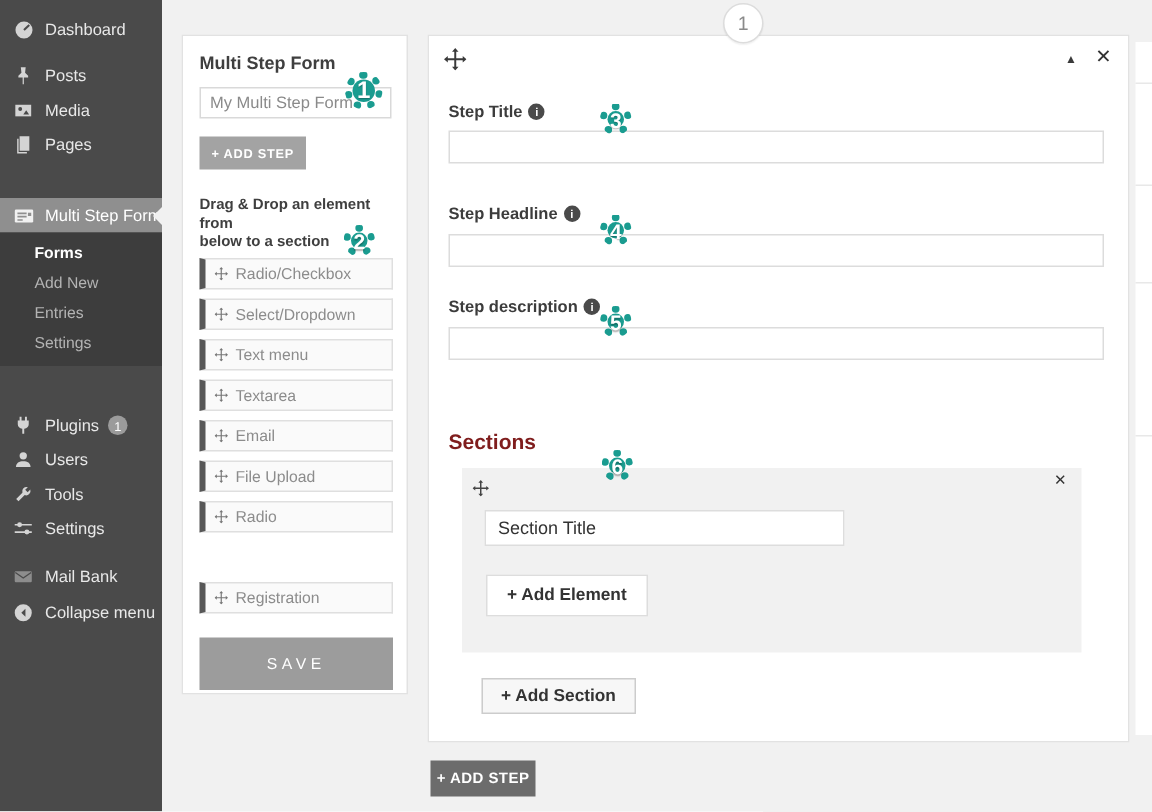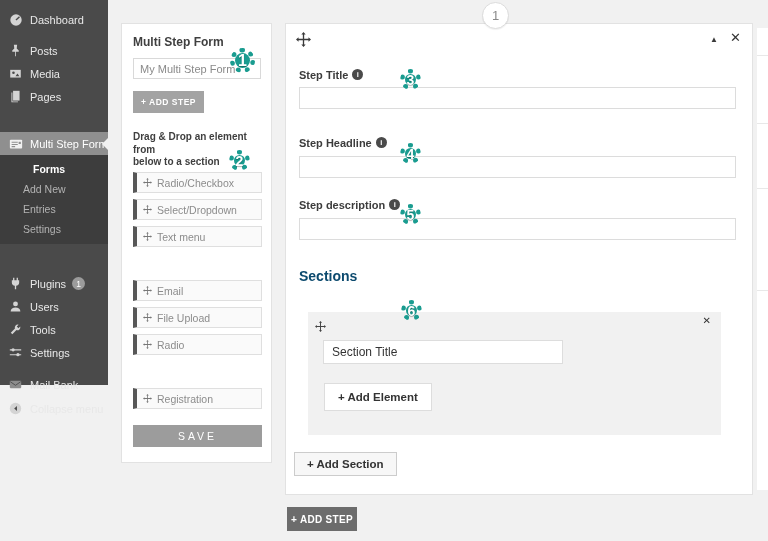--- a/index.html
+++ b/index.html
@@ -1,74 +1,74 @@
 <!DOCTYPE html>
 <html><head>
 <meta charset="utf-8">
 <style>
   * { margin:0; padding:0; box-sizing:border-box; }
   html,body { width:768px; height:541px; }
   body { font-family:"Liberation Sans","DejaVu Sans",sans-serif; background:#f1f1f1; }
   .app { position:relative; width:768px; height:541px; overflow:hidden; background:#f1f1f1; }
 
   
-  .sidebar { position:absolute; left:0; top:0; width:108px; height:385px; background:#4a4a4a; }
+  .sidebar { position:absolute; left:0; top:0; width:108px; height:541px; background:#4a4a4a; }
   .menu-item { position:absolute; left:0; width:108px; height:23px; display:flex; align-items:center;
                padding-left:8px; color:#e8e8e8; font-size:11px; cursor:pointer; }
   .menu-item .mi { width:15px; height:15px; margin-right:7px; display:inline-flex; align-items:center; justify-content:center; flex:0 0 15px; }
   .menu-item.active { background:#8f8f8f; color:#fff; }
   .menu-item.active::after { content:""; position:absolute; right:0; top:50%; margin-top:-6px;
                border:6px solid transparent; border-right-color:#f1f1f1; }
   .submenu-block { position:absolute; left:0; top:155px; width:108px; height:89px; background:#3d3d3d; }
   .submenu-item { position:absolute; left:0; width:108px; height:20px; line-height:20px; padding-left:23px;
                color:#b3b3b3; font-size:10.5px; cursor:pointer; }
-  .submenu-item.current { color:#fff; font-weight:bold;margin-left:10px; }
+  .submenu-item.current { color:#fff; font-weight:bold; }
   .count-badge { display:inline-flex; align-items:center; justify-content:center; margin-left:6px;
                width:13px; height:13px; border-radius:50%; background:#9b9b9b; color:#fff; font-size:8.5px; }
 
   
   .builder-card { position:absolute; left:121px; top:23px; width:151px; height:440px;
                background:#fff; border:1px solid #e2e2e2; }
   .card-title { position:absolute; left:11px; top:11px; font-size:12px; font-weight:bold; color:#3f3f3f; }
   .form-name-input { position:absolute; left:11px; top:34px; width:128px; height:21px; border:1px solid #d9d9d9;
                background:#fff; color:#8a8a8a; font-size:11px; padding:0 6px; font-family:inherit; }
   .btn-addstep-gray { position:absolute; left:11px; top:67px; width:71px; height:22px; background:#a3a3a3;
                border:none; color:#fff; font-size:8.5px; font-weight:bold; letter-spacing:.5px; cursor:pointer; font-family:inherit; }
   .drag-hint { position:absolute; left:11px; top:107px; width:136px; font-size:10px; font-weight:bold;
                color:#3f3f3f; line-height:12.5px; }
   .drag-item { position:absolute; left:11px; width:129px; height:21px; background:#fafafa; border:1px solid #dfdfdf;
                border-left:4px solid #575757; display:flex; align-items:center; padding-left:6px; gap:5px;
                color:#8c8c8c; font-size:10.5px; cursor:move; }
-  .btn-save { position:absolute; left:11px; top:401px; width:129px; height:22px; background:#9c9c9c; border:none;
+  .btn-save { position:absolute; left:11px; top:401px; width:129px; height:35px; background:#9c9c9c; border:none;
                color:#fff; font-size:10.5px; letter-spacing:3px; cursor:pointer; font-family:inherit; }
 
   
   .step-panel { position:absolute; left:285px; top:23px; width:468px; height:472px;
                background:#fff; border:1px solid #e2e2e2; }
   .panel-move { position:absolute; left:10px; top:8px; cursor:move; }
   .panel-collapse { position:absolute; right:34px; top:12px; font-size:8px; color:#3a3a3a; cursor:pointer; line-height:1; }
   .panel-close { position:absolute; right:11px; top:7px; font-size:13px; font-weight:bold; color:#333; cursor:pointer; line-height:1; }
   .step-circle { position:absolute; left:482px; top:2px; width:27px; height:27px; border-radius:50%;
                background:#fff; border:1px solid #dcdcdc; display:flex; align-items:center; justify-content:center;
                color:#8a8a8a; font-size:13px; z-index:5; box-shadow:0 1px 1px rgba(0,0,0,.06); cursor:pointer; }
   .field-label { position:absolute; left:13px; font-size:11px; font-weight:bold; color:#3c3c3c; }
   .info-dot { display:inline-flex; align-items:center; justify-content:center; width:11px; height:11px;
                border-radius:50%; background:#4a4a4a; color:#fff; font-size:7.5px; font-weight:bold;
                vertical-align:top; margin-left:4px; font-style:normal; }
   .field-input { position:absolute; left:13px; width:437px; height:22px; border:1px solid #dcdcdc; background:#fff;
                font-size:12px; color:#444; padding:0 6px; font-family:inherit; }
-  .sections-heading { position:absolute; left:13px; top:244px; font-size:14px; font-weight:bold; color:#0c4a6e; }
+  .sections-heading { position:absolute; left:13px; top:262px; font-size:14px; font-weight:bold; color:#7f1d1d; }
   .section-box { position:absolute; left:22px; top:288px; width:413px; height:123px; background:#f1f1f1; }
   .section-move { position:absolute; left:7px; top:6px; cursor:move; }
   .section-close { position:absolute; right:10px; top:3px; font-size:10px; font-weight:bold; color:#333; cursor:pointer; }
   .section-title-input { position:absolute; left:15px; top:28px; width:240px; height:24px; border:1px solid #ddd;
                background:#fff; font-size:12px; color:#333; padding:0 8px; font-family:inherit; }
   .btn-add-element { position:absolute; left:16px; top:71px; height:28px; padding:0 13px; background:#fff;
                border:1px solid #ddd; font-size:11.5px; font-weight:bold; color:#333; cursor:pointer; font-family:inherit; }
-  .btn-add-section { position:absolute; left:8px; top:428px; height:24px; padding:0 12px; background:#f7f7f7;
+  .btn-add-section { position:absolute; left:35px; top:428px; height:24px; padding:0 12px; background:#f7f7f7;
                border:1px solid #ccc; font-size:11.5px; font-weight:bold; color:#333; cursor:pointer; font-family:inherit; }
 
   .btn-addstep-dark { position:absolute; left:287px; top:507px; width:70px; height:24px; background:#6c6c6c;
                border:none; color:#fff; font-size:10px; font-weight:bold; letter-spacing:.3px; cursor:pointer; font-family:inherit; }
 
   
   .right-sliver { position:absolute; left:757px; top:28px; width:11px; height:462px; background:#fff; }
   .right-sliver .sl { position:absolute; left:0; width:11px; height:1px; background:#e8e8e8; }
 
   
@@ -226,20 +226,26 @@
           <path d="M8 0l2.3 2.7H8.7v4.6h4.6V5.7L16 8l-2.7 2.3V8.7H8.7v4.6h1.6L8 16l-2.3-2.7h1.6V8.7H2.7v1.6L0 8l2.7-2.3v1.6h4.6V2.7H5.7z"></path>
         </svg>
       <span>Select/Dropdown</span>
     </div>
     <div class="drag-item" style="top:202px">
       <svg width="9" height="9" viewBox="0 0 16 16" fill="#777">
           <path d="M8 0l2.3 2.7H8.7v4.6h4.6V5.7L16 8l-2.7 2.3V8.7H8.7v4.6h1.6L8 16l-2.3-2.7h1.6V8.7H2.7v1.6L0 8l2.7-2.3v1.6h4.6V2.7H5.7z"></path>
         </svg>
       <span>Text menu</span>
     </div>
+    <div class="drag-item" style="top:229px">
+      <svg width="9" height="9" viewBox="0 0 16 16" fill="#777">
+          <path d="M8 0l2.3 2.7H8.7v4.6h4.6V5.7L16 8l-2.7 2.3V8.7H8.7v4.6h1.6L8 16l-2.3-2.7h1.6V8.7H2.7v1.6L0 8l2.7-2.3v1.6h4.6V2.7H5.7z"></path>
+        </svg>
+      <span>Textarea</span>
+    </div>
     <div class="drag-item" style="top:256px">
       <svg width="9" height="9" viewBox="0 0 16 16" fill="#777">
           <path d="M8 0l2.3 2.7H8.7v4.6h4.6V5.7L16 8l-2.7 2.3V8.7H8.7v4.6h1.6L8 16l-2.3-2.7h1.6V8.7H2.7v1.6L0 8l2.7-2.3v1.6h4.6V2.7H5.7z"></path>
         </svg>
       <span>Email</span>
     </div>
     <div class="drag-item" style="top:283px">
       <svg width="9" height="9" viewBox="0 0 16 16" fill="#777">
           <path d="M8 0l2.3 2.7H8.7v4.6h4.6V5.7L16 8l-2.7 2.3V8.7H8.7v4.6h1.6L8 16l-2.3-2.7h1.6V8.7H2.7v1.6L0 8l2.7-2.3v1.6h4.6V2.7H5.7z"></path>
         </svg>

